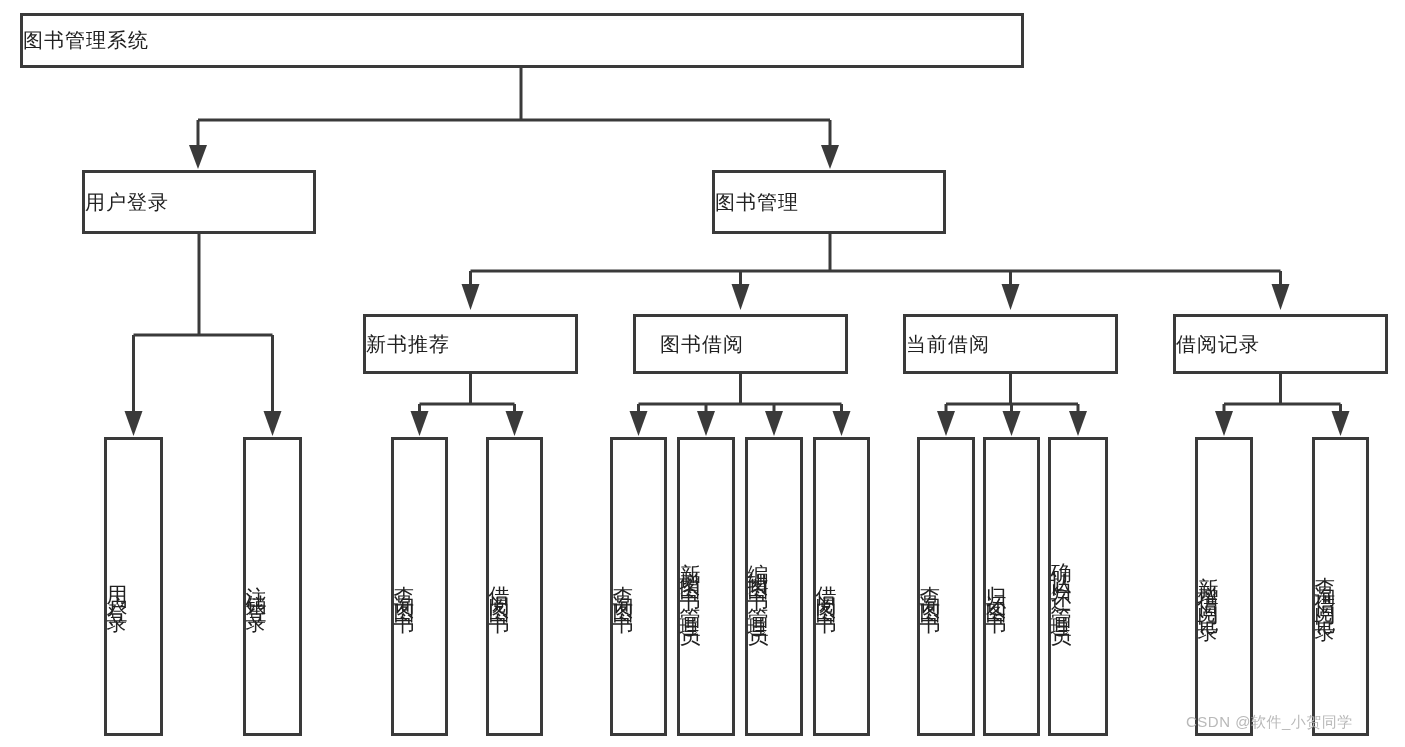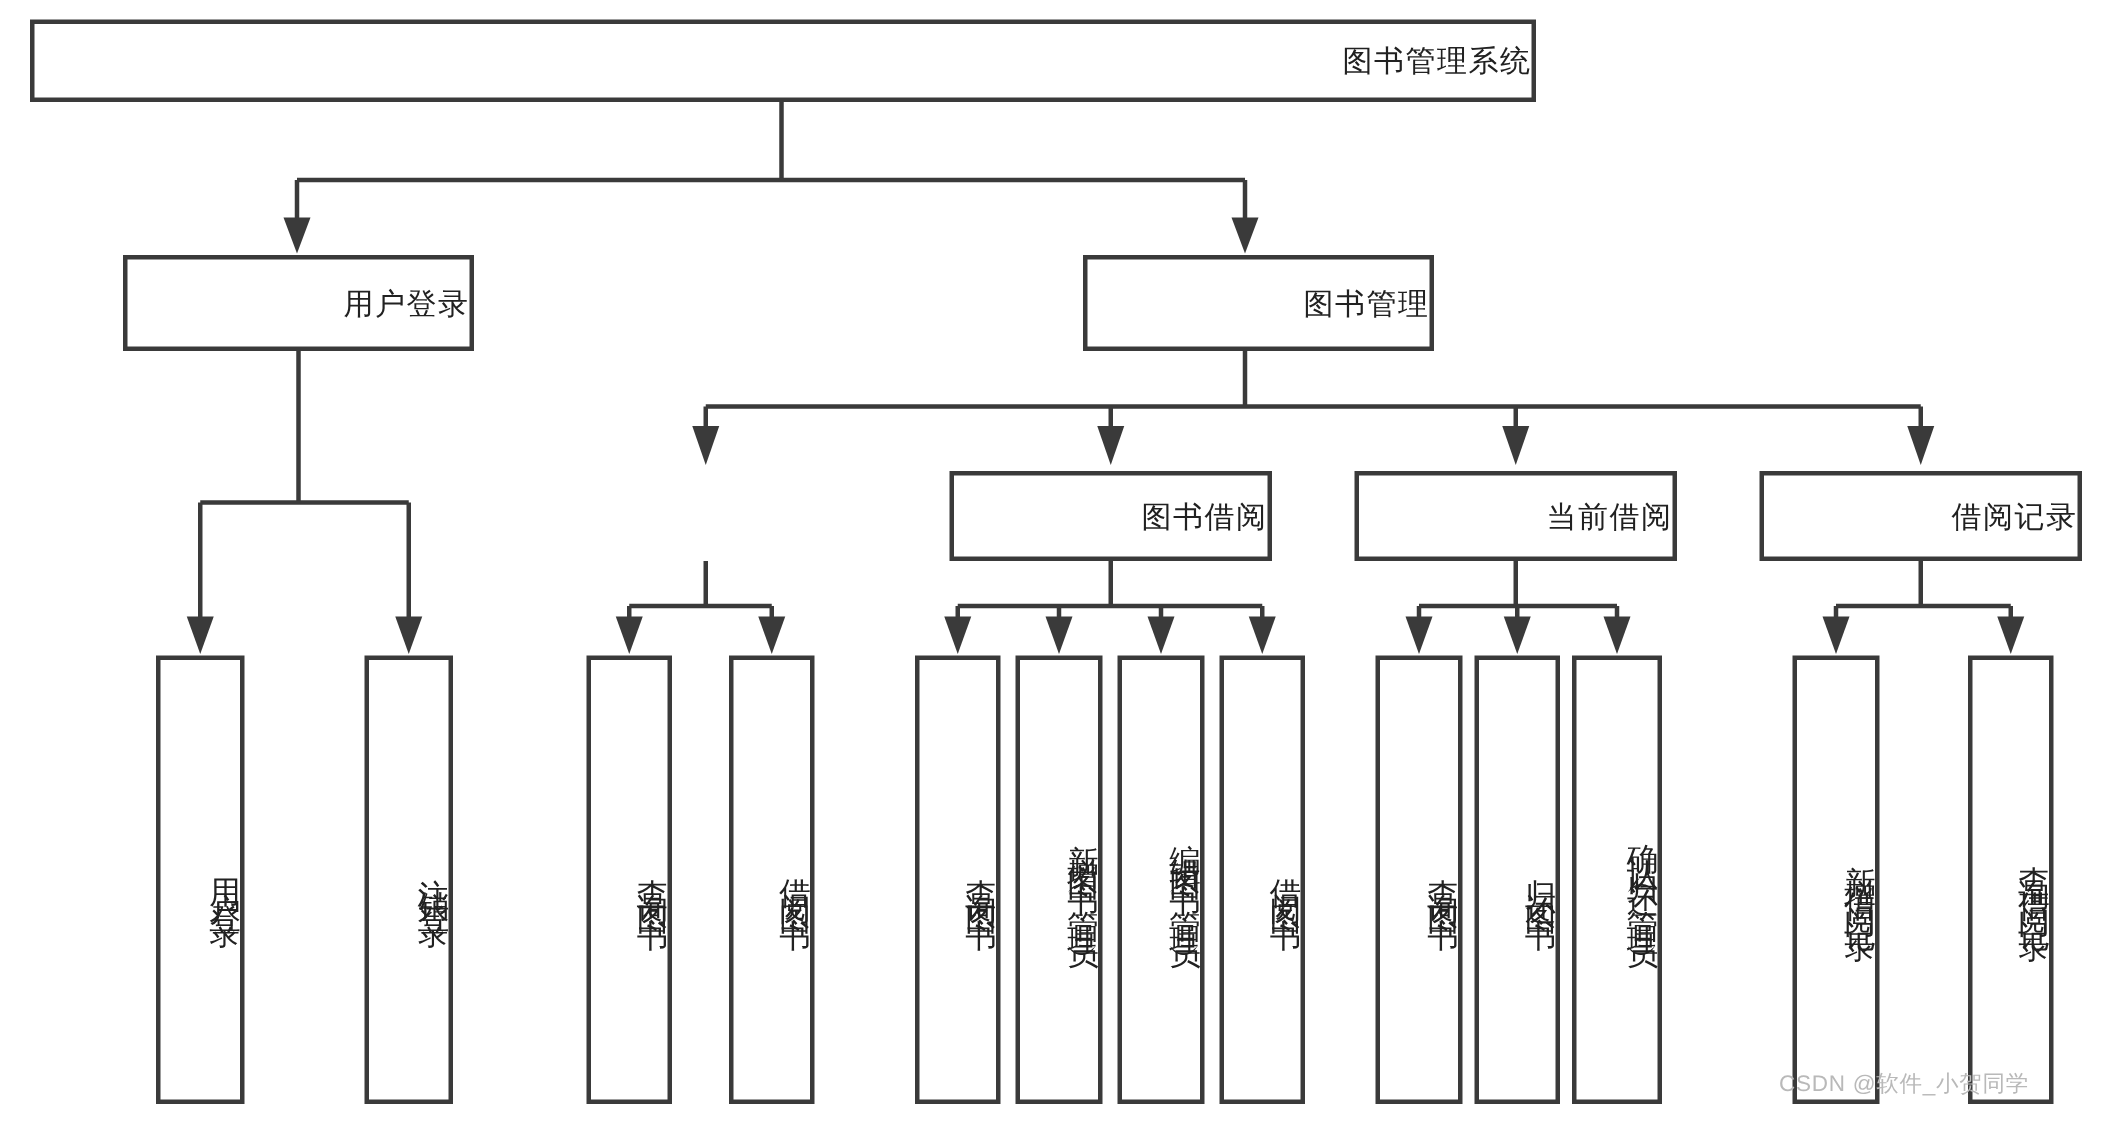--- a/index.html
+++ b/index.html
@@ -10,41 +10,41 @@
     background:#ffffff;
     font-family:"Liberation Sans","DejaVu Sans",sans-serif;
     overflow:hidden;
   }
   svg.connectors{position:absolute;left:0;top:0;z-index:0;}
   .box{
     position:absolute;
     box-sizing:border-box;
     border:3px solid #3a3a3a;
     background:#ffffff;
-    display:flex;align-items:center;justify-content:flex-end;
+    display:flex;align-items:center;justify-content:flex-start;
     color:#212121;
     z-index:1;
   }
   .h-label{font-size:20px;letter-spacing:1px;white-space:nowrap;}
   .v-label{
     writing-mode:vertical-rl;
     text-orientation:mixed;
     font-size:21px;
     letter-spacing:9px;
     line-height:1;
     white-space:nowrap;
   }
   
   .lvl1{left:20px;top:13px;width:1004px;height:55px;}
   .lvl2{top:170px;height:64px;}
   .lvl3{top:314px;height:60px;width:215px;}
   .leaf{top:437px;height:299px;}
   
   .b-user-login{left:82px;width:234px;}
-  .b-book-mgmt{left:712px;width:234px;margin-left:10px;}
+  .b-book-mgmt{left:712px;width:234px;}
   .b-newrec{left:363px;}
   .b-borrow{left:633px;padding-left:24px;}
   .b-current{left:903px;}
   .b-records{left:1173px;}
   .lf1{left:104px;width:59px;}
   .lf2{left:243px;width:59px;}
   .lf3{left:391px;width:57px;}
   .lf4{left:486px;width:57px;}
   .lf5{left:610px;width:57px;}
   .lf6{left:677px;width:58px;}
@@ -147,20 +147,23 @@
     <span class="h-label">图书管理系统</span>
   </div>
 
   <div class="box lvl2 b-user-login">
     <span class="h-label">用户登录</span>
   </div>
   <div class="box lvl2 b-book-mgmt">
     <span class="h-label">图书管理</span>
   </div>
 
+  <div class="box lvl3 b-newrec">
+    <span class="h-label">新书推荐</span>
+  </div>
   <div class="box lvl3 b-borrow">
     <span class="h-label">图书借阅</span>
   </div>
   <div class="box lvl3 b-current">
     <span class="h-label">当前借阅</span>
   </div>
   <div class="box lvl3 b-records">
     <span class="h-label">借阅记录</span>
   </div>
 

